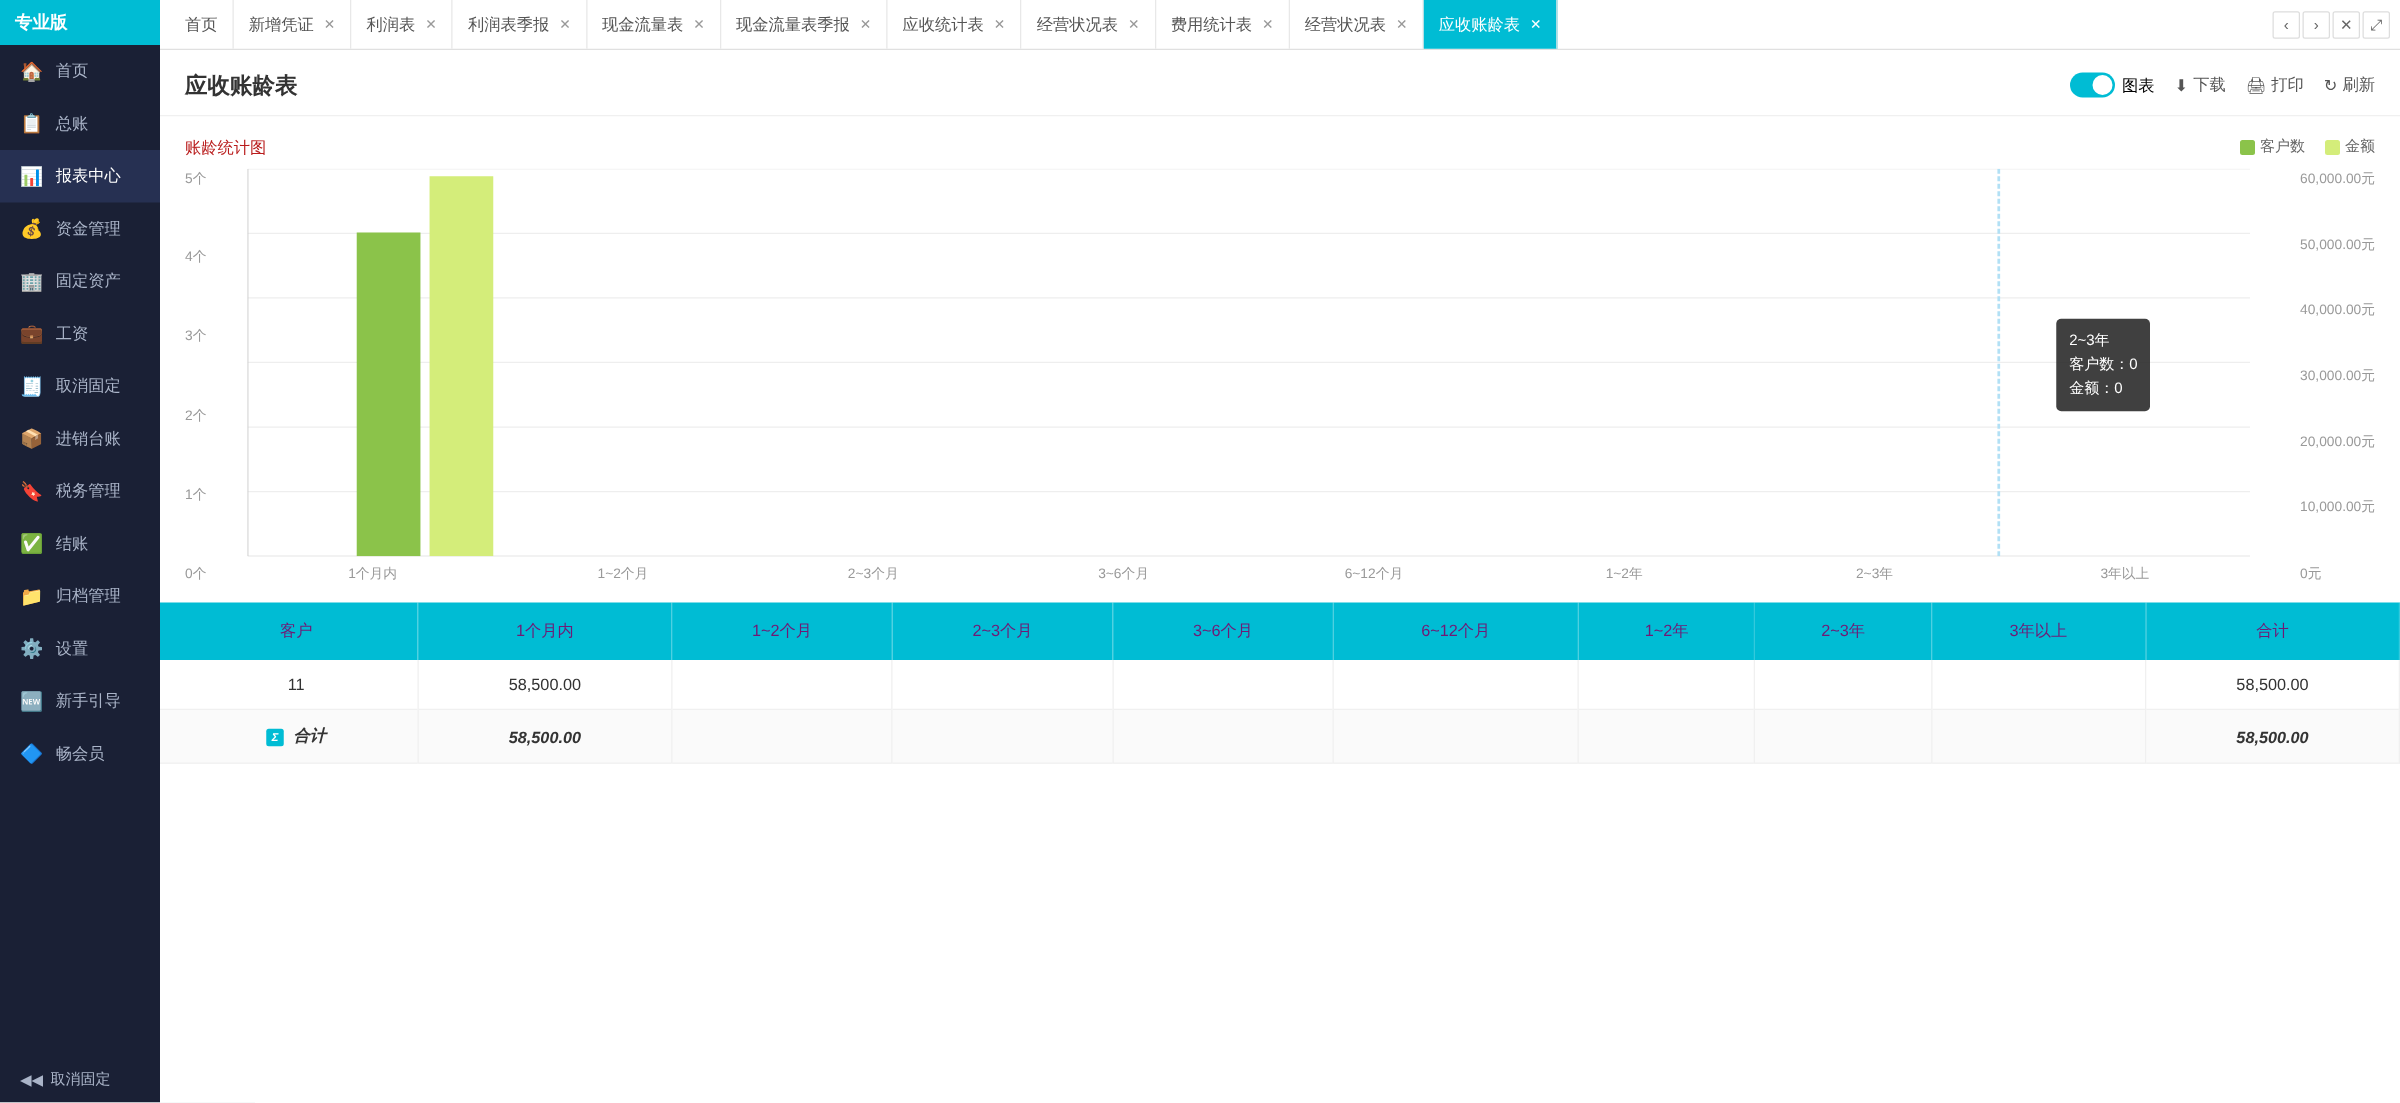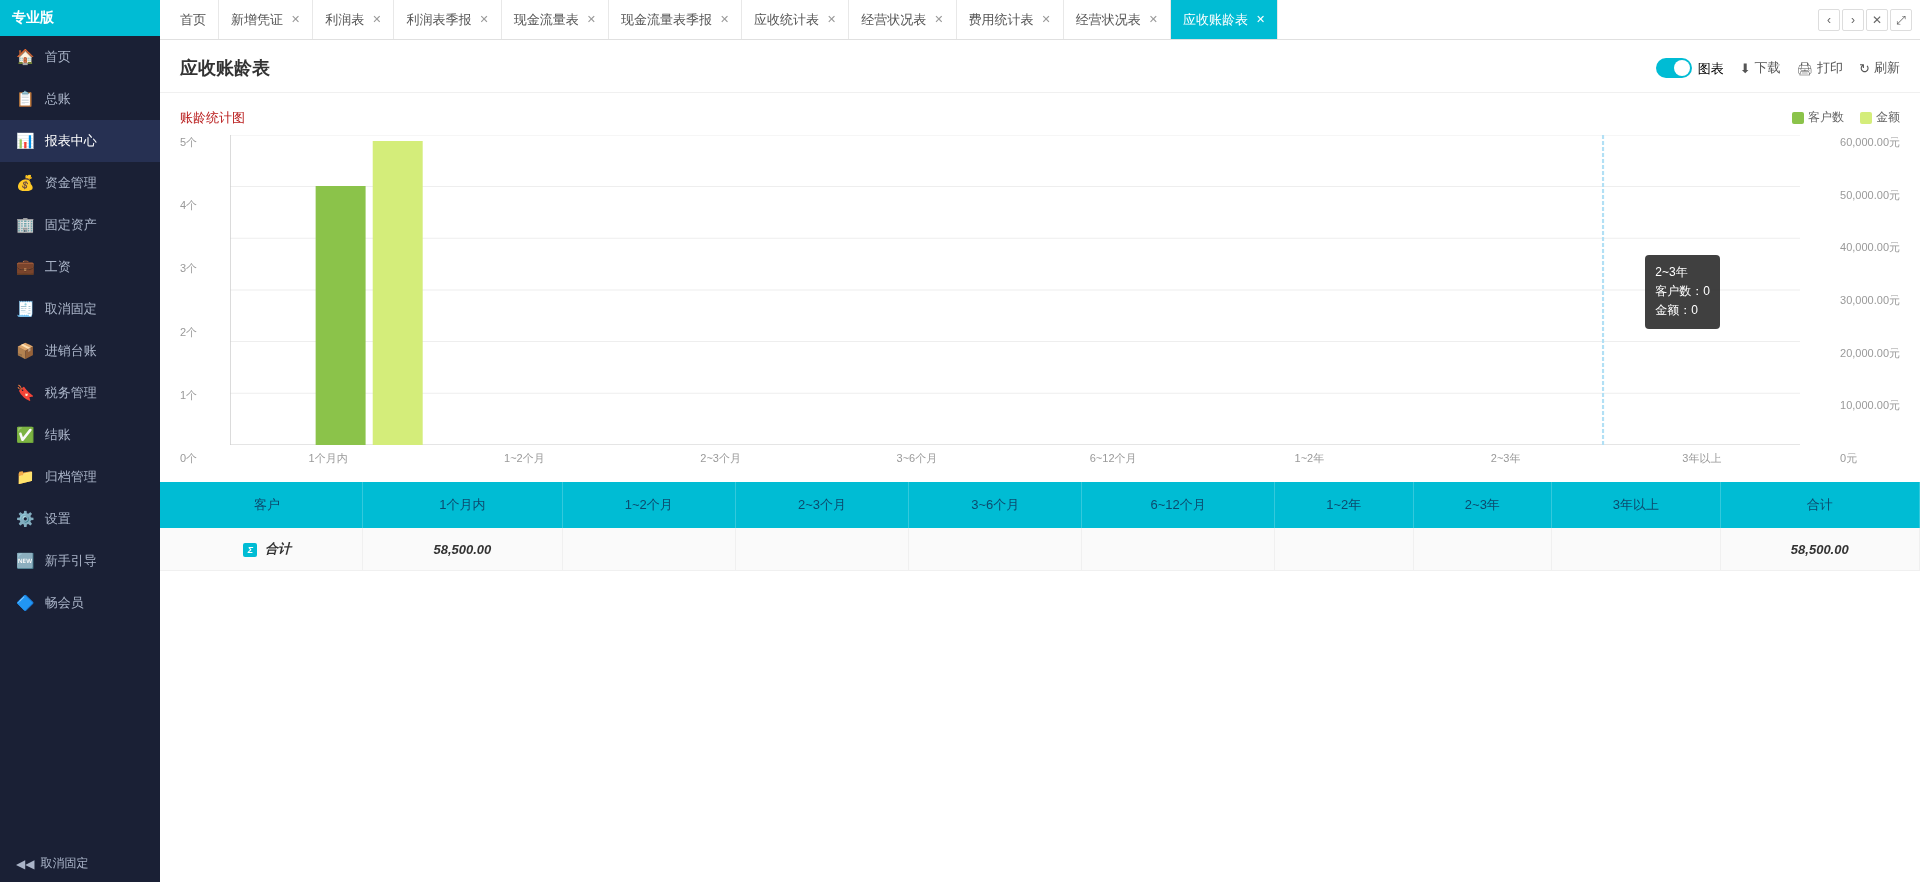--- a/index.html
+++ b/index.html
@@ -1,20 +1,20 @@
 <!DOCTYPE html>
 <html><head>
   <meta charset="utf-8">
   <style>
     * { box-sizing: border-box; margin: 0; padding: 0; }
     body { font-family: 'Microsoft YaHei', Arial, sans-serif; font-size: 13px; background: #f0f2f5; display: flex; height: 882px; overflow: hidden; }
 
     
     .sidebar {
-      width: 160px;
+      width: 128px;
       background: #1a2035;
       color: #ccc;
       display: flex;
       flex-direction: column;
       flex-shrink: 0;
       height: 100%;
       justify-content: center;
     }
     .sidebar-logo {
       background: #00bcd4;
@@ -206,21 +206,21 @@
     }
 
     
     .data-table {
       margin: 0 0 0 0;
       border-collapse: collapse;
       width: 100%;
     }
     .data-table thead tr {
       background: #00bcd4;
-      color: #0c4a6e;
+      color: #701a75;
     }
     .data-table thead th {
       padding: 14px 8px;
       text-align: center;
       font-weight: 500;
       font-size: 13px;
       border-right: 1px solid rgba(255,255,255,0.2);
     }
     .data-table thead th:first-child { text-align: center; padding-left: 20px; }
     .data-table tbody tr {
@@ -487,20 +487,32 @@
             <th>2~3个月</th>
             <th>3~6个月</th>
             <th>6~12个月</th>
             <th>1~2年</th>
             <th>2~3年</th>
             <th>3年以上</th>
             <th>合计</th>
           </tr>
         </thead>
         <tbody>
+          <tr>
+            <td>11</td>
+            <td>58,500.00</td>
+            <td></td>
+            <td></td>
+            <td></td>
+            <td></td>
+            <td></td>
+            <td></td>
+            <td></td>
+            <td>58,500.00</td>
+          </tr>
           <tr class="total-row">
             <td>
               <span class="total-icon">Σ</span>
               <span>合计</span>
             </td>
             <td>58,500.00</td>
             <td></td>
             <td></td>
             <td></td>
             <td></td>

